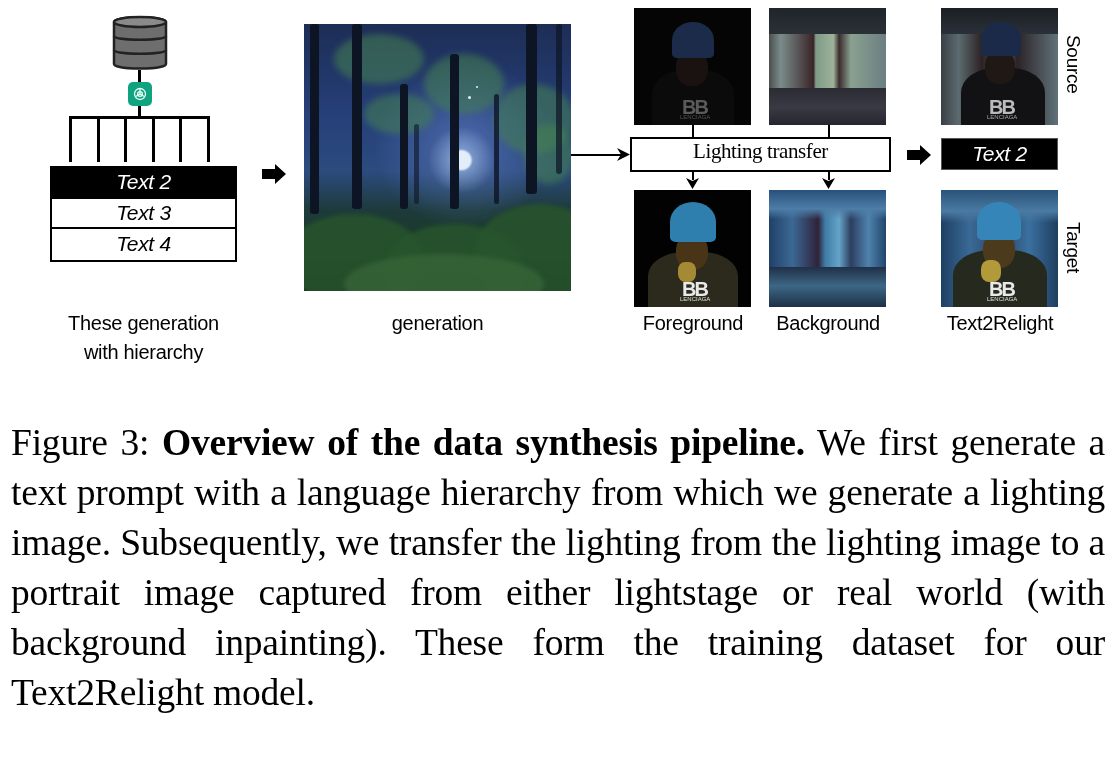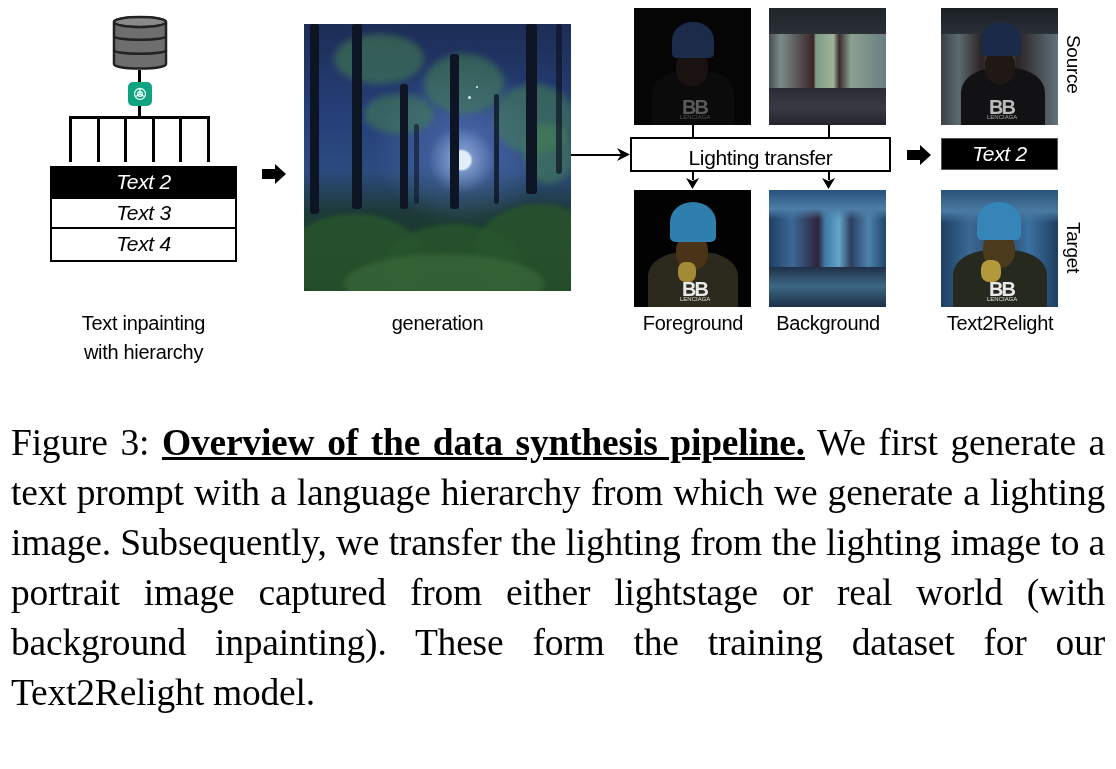--- a/index.html
+++ b/index.html
@@ -58,29 +58,29 @@
     background:
       linear-gradient(180deg, #2a5378 0%, #4a7aa2 18%, transparent 28%),
       linear-gradient(90deg, #1f3f64 0%, #3a6a96 25%, #2d3f5e 50%, #3a70a0 75%, #1f3e60 100%);
   }
   .person-hat { position: absolute; border-radius: 50% 50% 12% 12%; }
   .person-face { position: absolute; border-radius: 45%; }
   .person-body { position: absolute; border-radius: 40% 40% 0 0; }
   .logo-bb { position:absolute; color:#e9e9e9; font-weight:bold; font-size:20px; font-family:"Liberation Sans", sans-serif; letter-spacing:-2px; }
   .logo-text { position:absolute; color:#e0e0e0; font-size:6px; font-family:"Liberation Sans", sans-serif; letter-spacing:0; }
 
-  .transfer-box { left: 630px; top: 137px; width: 261px; height: 35px; border: 2.5px solid #000; display: flex; align-items: flex-end; justify-content: center; font-size: 21px; letter-spacing: -0.4px; }
+  .transfer-box { left: 630px; top: 137px; width: 261px; height: 35px; border: 2.5px solid #000; display: flex; align-items: flex-start; justify-content: center; font-size: 21px; letter-spacing: -0.4px; font-family: Liberation Serif, serif; }
 
   .out-text { left: 941px; top: 138px; width: 117px; height: 32px; background: #000; color: #fff; border: 1px solid #555; display:flex; align-items:center; justify-content:center; font-style: italic; font-size: 21px; letter-spacing: -0.3px; }
 
   .vlabel { writing-mode: vertical-rl; font-size: 19px; letter-spacing: -0.3px; }
 
   
   .caption { left: 11px; top: 418px; width: 1094px; font-family: "Liberation Serif", serif; font-size: 37.5px; line-height: 50px; text-align: justify; letter-spacing: -0.2px; }
-  .caption b { font-weight: bold; text-decoration: underline; }
+  .caption b { font-weight: bold; }
 </style>
 </head>
 <body>
 
 <svg class="abs db-icon" viewBox="0 0 56 58">
   <g stroke="#222" stroke-width="2.5" fill="#6e6e6e">
     <path d="M2 8 C2 2 54 2 54 8 L54 50 C54 56 2 56 2 50 Z"></path>
     <ellipse cx="28" cy="8" rx="26" ry="5" fill="#8a8a8a"></ellipse>
     <path d="M2 22 C2 27 54 27 54 22" fill="none"></path>
     <path d="M2 36 C2 41 54 41 54 36" fill="none"></path>
@@ -105,21 +105,21 @@
 <div class="abs conn-line" style="left:152px;top:116px;width:2.5px;height:46px;"></div>
 <div class="abs conn-line" style="left:179px;top:116px;width:2.5px;height:46px;"></div>
 <div class="abs conn-line" style="left:207px;top:116px;width:2.5px;height:46px;"></div>
 
 <div class="abs text-stack">
   <div class="text-row highlight">Text 2</div>
   <div class="text-row">Text 3</div>
   <div class="text-row">Text 4</div>
 </div>
 <div class="abs stage-label" style="left:40px;top:309px;width:207px;">
-  <div>Text inpainting</div>
+  <div>These generation</div>
   <div>with hierarchy</div>
 </div>
 
 <svg class="abs block-arrow" style="left:262px;top:164px;" viewBox="0 0 24 20">
   <path d="M0 5 H13 V0 L24 10 L13 20 V15 H0 Z" fill="#000"></path>
 </svg>
 
 <div class="abs forest">
   <div class="leaf" style="left:30px;top:10px;width:90px;height:50px;"></div>
   <div class="leaf" style="left:120px;top:30px;width:80px;height:60px;"></div>

